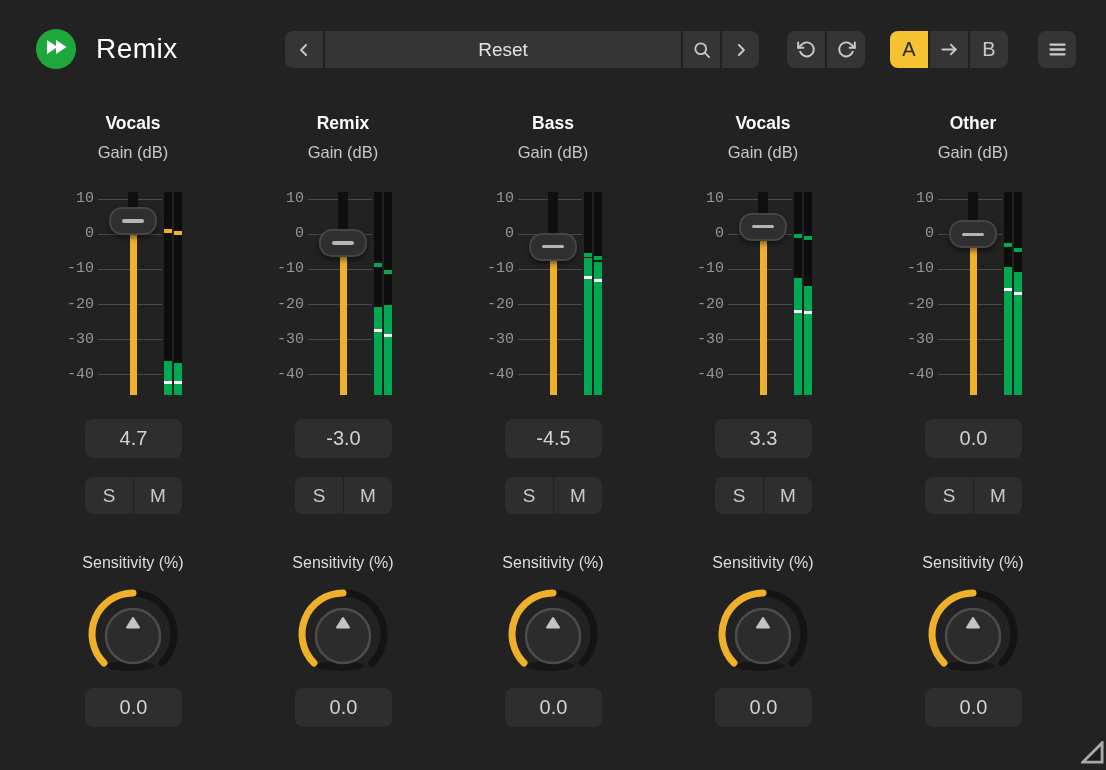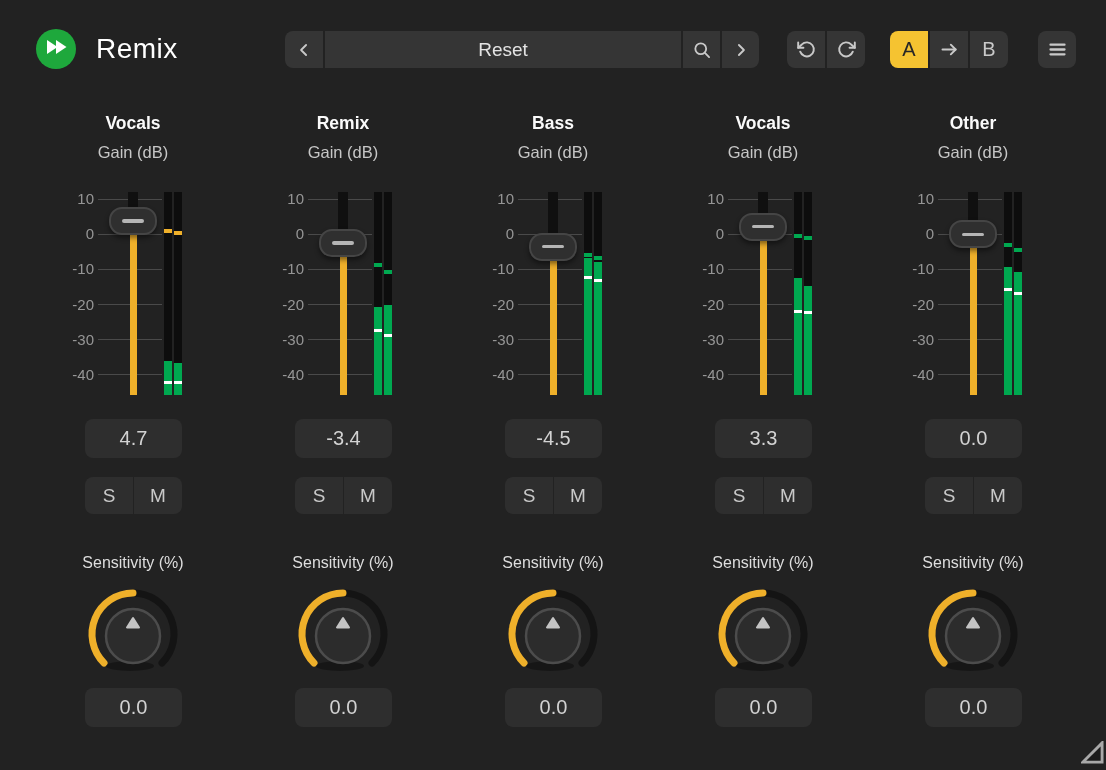--- a/index.html
+++ b/index.html
@@ -24,21 +24,21 @@
   #btn-a{left:890px; width:38px; color:#262626; font-size:20px;}
   #btn-abarrow{left:930px; width:38px;}
   #btn-b{left:970px; width:38px; font-size:20px;}
   #btn-menu{left:1038px; width:38px;}
   
   .column{position:absolute; top:0; width:210px; height:770px;}
   .ch-name{position:absolute; top:113px; width:100%; text-align:center; font-size:17.5px; font-weight:700; color:#fafafa;}
   .ch-param{position:absolute; top:143px; width:100%; text-align:center; font-size:16.5px; color:#c7c7c7;}
   .meter-area{position:absolute; top:194px; left:0; width:210px; height:200px;}
   .gridline{position:absolute; left:70px; width:64px; height:1px; background:#4a4a4a;}
-  .tick{position:absolute; left:0; width:66px; text-align:right; font-size:15px; color:#969696; line-height:18px;}
+  .tick{position:absolute; left:0; width:66px; text-align:right; font-size:15px; color:#969696; line-height:18px;font-family:Liberation Mono, monospace;}
   .fader-stem{position:absolute; left:100px; width:10px; background:#101010; top:-2px;}
   .fader-fill{position:absolute; left:101.5px; width:7px; bottom:-1px;}
   .fader-handle{position:absolute; left:81px; width:48px; height:28px; background:#2f2f2f;
       border:2px solid #454545; border-radius:13px; box-sizing:border-box; box-shadow:0 3px 5px rgba(0,0,0,.45);
       display:flex; align-items:center; justify-content:center; cursor:grab;}
   .fader-handle .line{width:22px; height:3.5px; background:#b5b5b5; border-radius:2px;}
   .mbar{position:absolute; top:-2px; bottom:-1px; width:8px; background:#0d0d0d;}
   .mbar .seg{position:absolute; left:0; width:100%;}
   
   .value-box{position:absolute; left:57px; width:97px; height:39px; background:#2e2e2e; border-radius:8px;
@@ -201,21 +201,21 @@
         </div>
         <div class="mbar" style="left: 146px;">
           <div class="seg" style="top: 38.2456%; height: 4px; background: rgb(0, 168, 80);"></div>
           <div class="seg" style="top: 55.7895%; bottom: 0px; background: rgb(0, 168, 80);"></div>
           <div class="seg" style="top: 69.8246%; height: 3px; background: rgb(255, 255, 255);"></div>
         </div>
         <div class="fader-handle" style="top: calc(24.5614% - 14px);">
           <div class="line"></div>
         </div>
       </div>
-    <div class="value-box gain-box">-3.4</div>
+    <div class="value-box gain-box">-3.0</div>
     <div class="sm-group">
       <div class="sm-btn s">S</div>
       <div class="sm-btn m">M</div>
     </div>
     <div class="sens-label">Sensitivity (%)</div>
     <div class="knob-wrap"><svg width="100" height="100" viewBox="0 0 100 100">
        <path d="M 50.00 9.00 A 41 41 0 0 1 78.99 78.99" fill="none" stroke="#141414" stroke-width="7" stroke-linecap="round"></path>
        <path d="M 21.01 78.99 A 41 41 0 0 1 50.00 9.00" fill="none" stroke="#efb02a" stroke-width="7" stroke-linecap="round"></path>
        <ellipse cx="47" cy="82" rx="24" ry="5" fill="rgba(0,0,0,0.35)"></ellipse>
        <circle cx="50" cy="52" r="27" fill="#2c2c2c" stroke="#4c4c4c" stroke-width="2.5"></circle>

